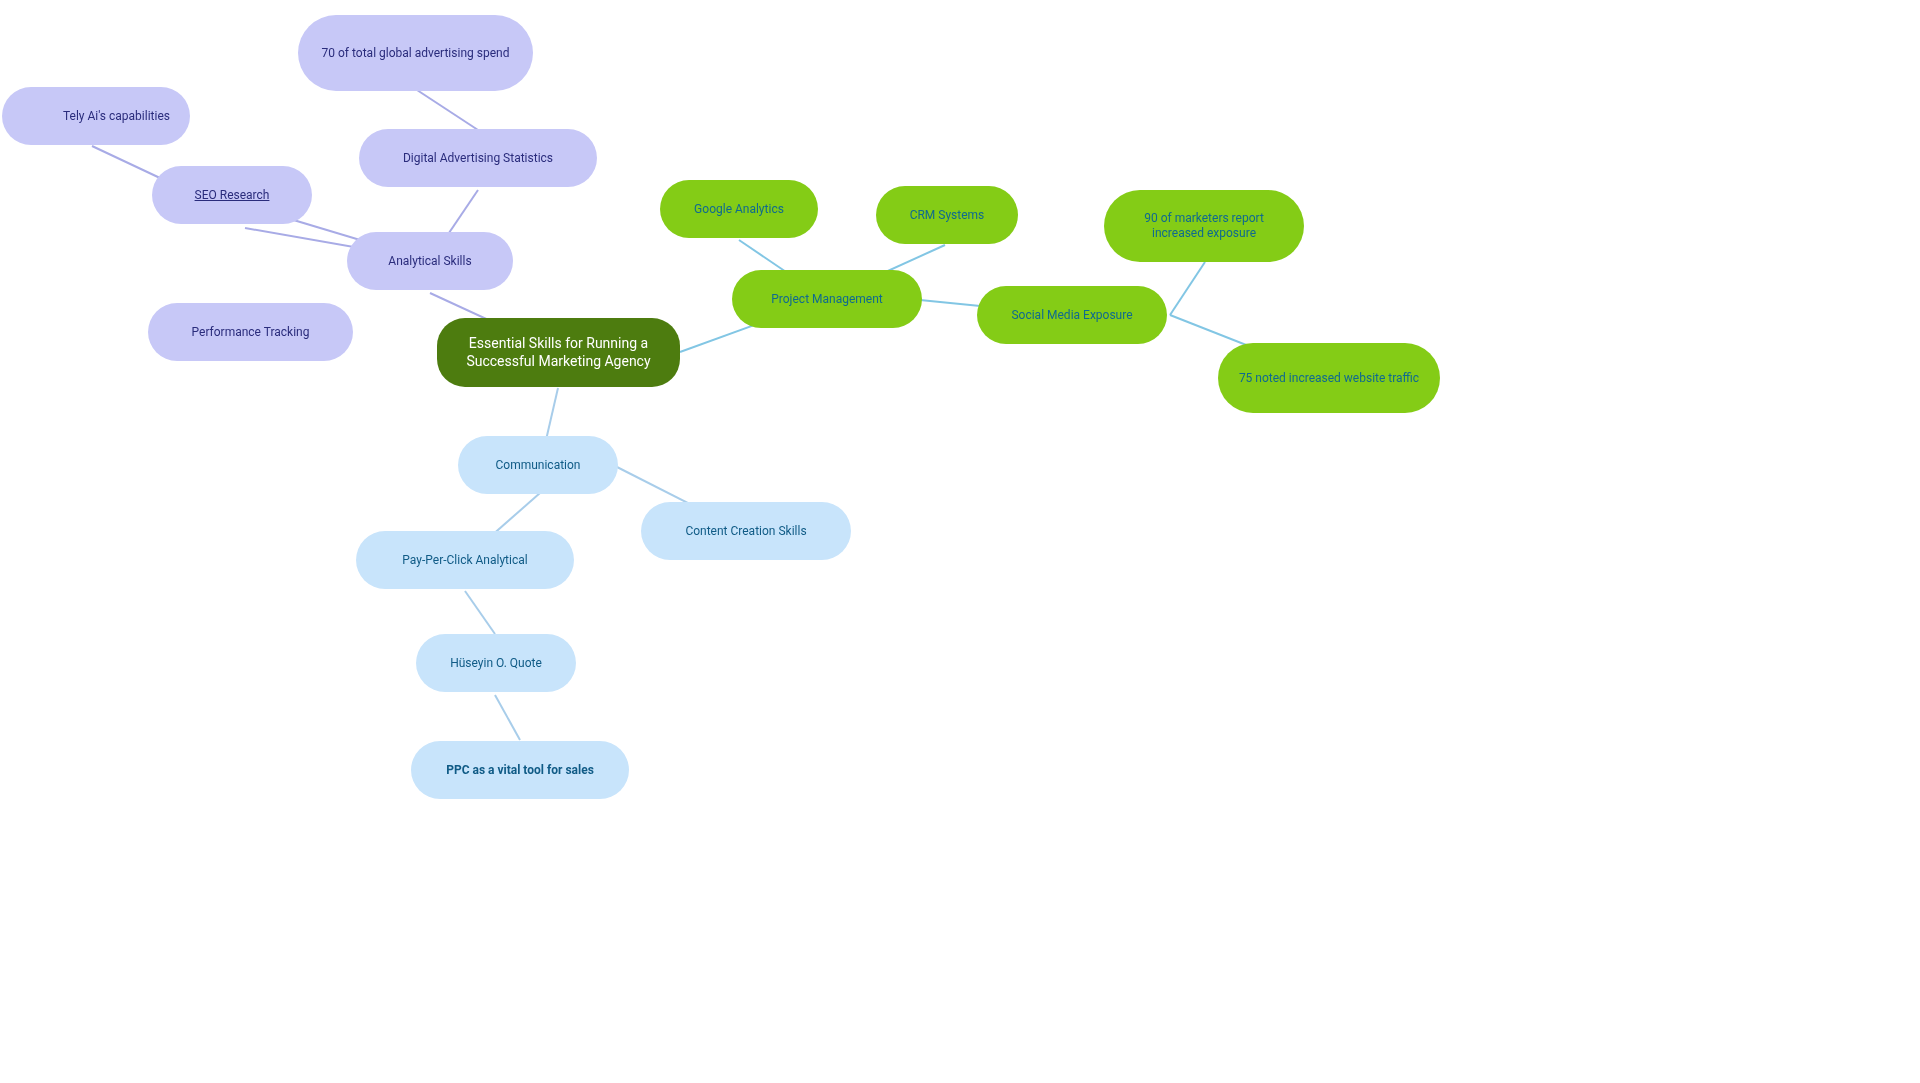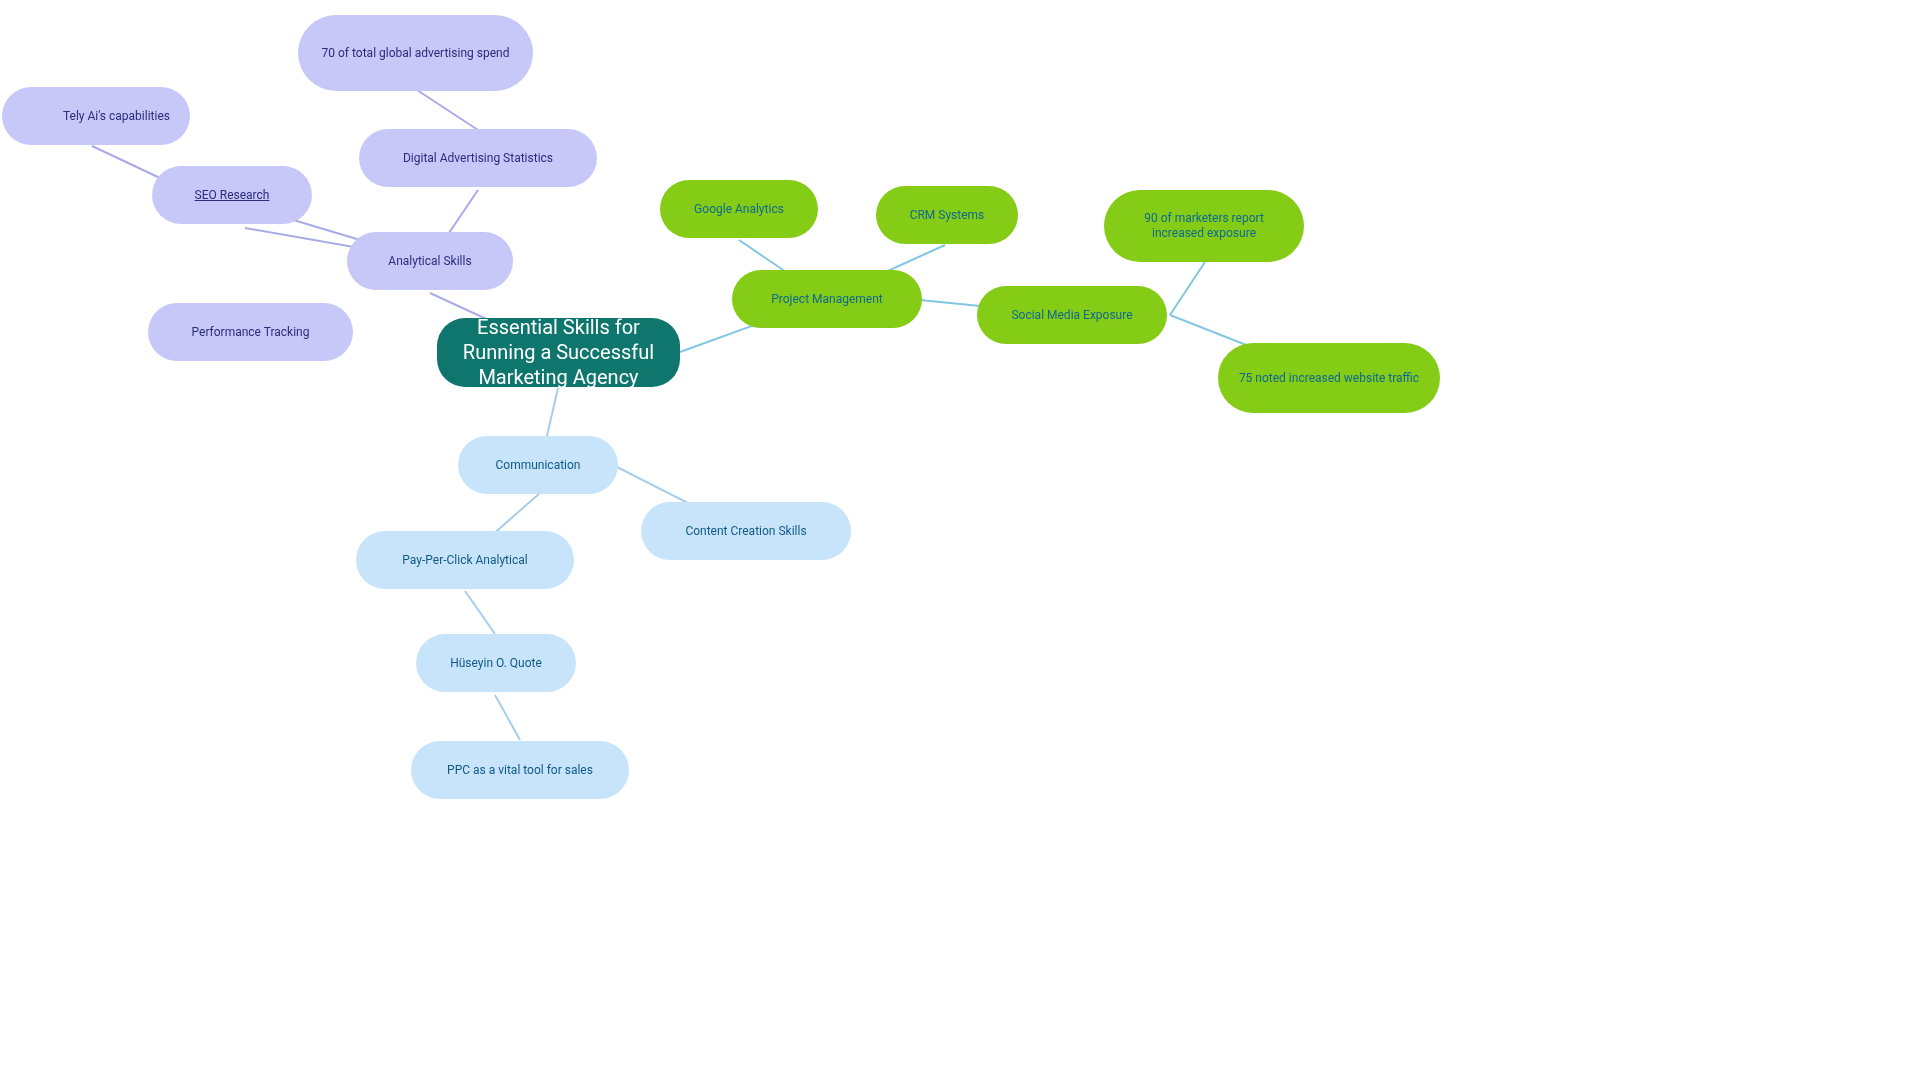--- a/index.html
+++ b/index.html
@@ -26,23 +26,23 @@
     align-items: center;
     justify-content: center;
     text-align: center;
     font-size: 12px;
     line-height: 1.25;
     padding: 10px 20px;
     border-radius: 999px;
     box-sizing: border-box;
   }
   .node.root {
-    background: #0f766e;
+    background: #4d7c0f;
     color: #ffffff;
-    font-size: 20px;
+    font-size: 14px;
     border-radius: 28px;
     justify-content: flex-end;
   }
   .node.purple {
     background: #c7c8f7;
     color: #2a2c7c;
   }
   .node.cyan {
     background: #84cc16;
     color: #0f6a8f;
@@ -139,15 +139,15 @@
 </div>
 
 <div class="node blue" style="left:356px; top:531px; width:218px; height:58px;">
   <span>Pay-Per-Click Analytical</span>
 </div>
 
 <div class="node blue" style="left:416px; top:634px; width:160px; height:58px;">
   <span>Hüseyin O. Quote</span>
 </div>
 
-<div class="node blue" style="left:411px; top:741px; width:218px; height:58px;">
+<div class="node blue" style="left:411px; top:741px; width:218px; height:58px;font-weight:bold;">
   <span>PPC as a vital tool for sales</span>
 </div>
 
 </body></html>

